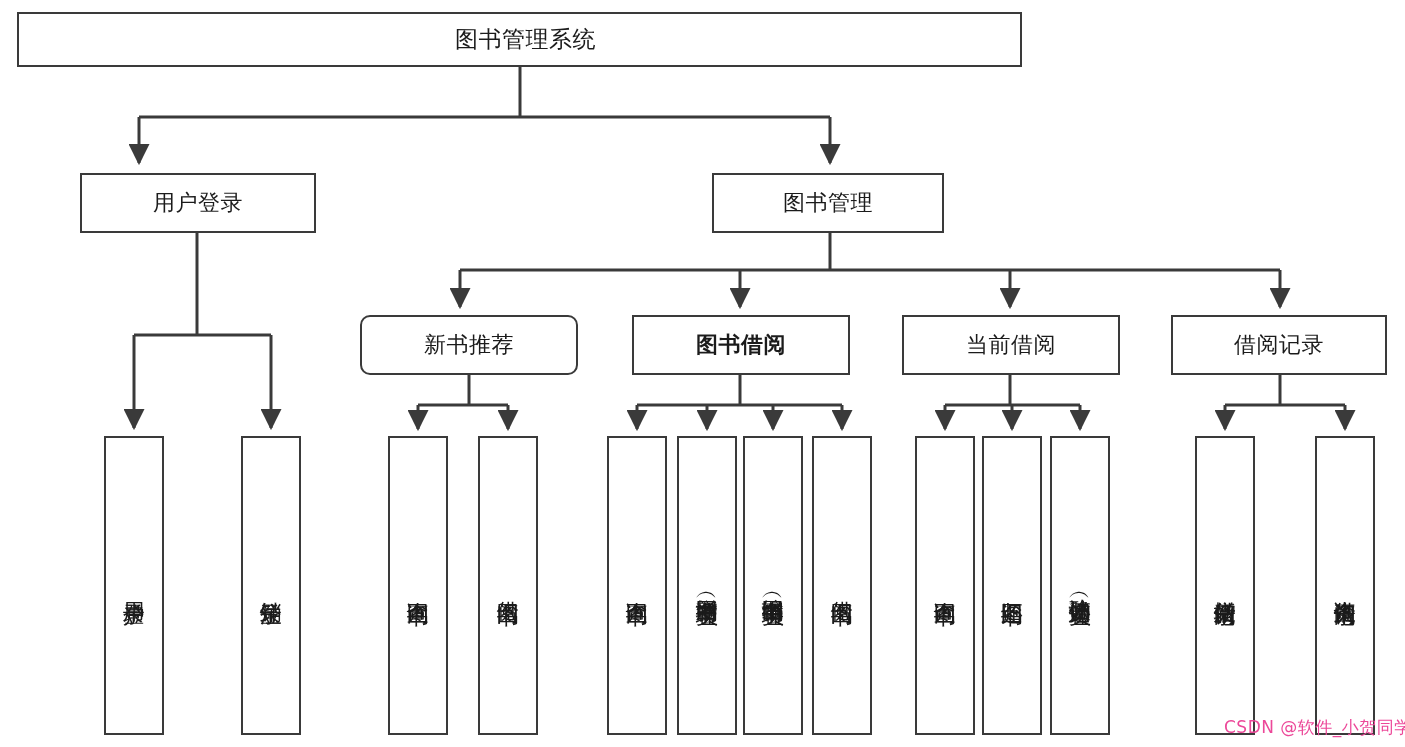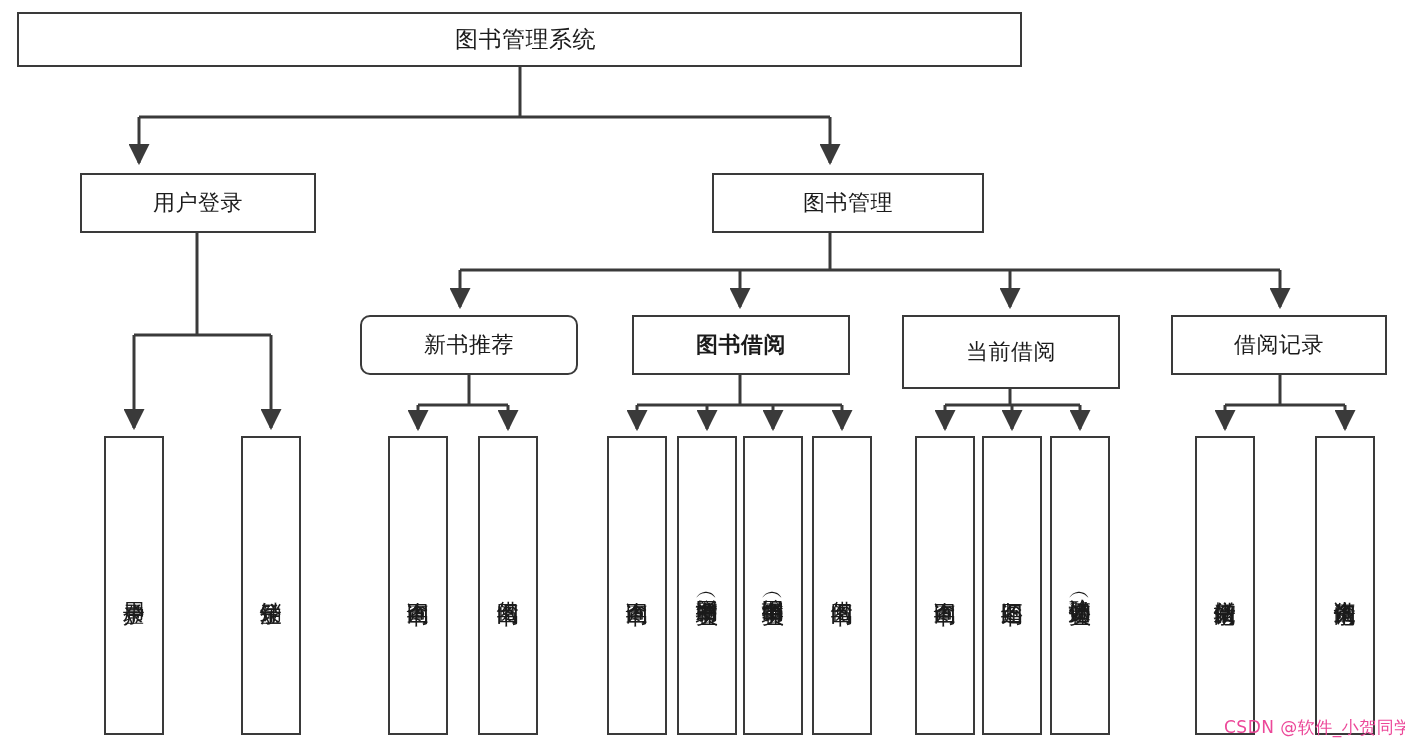--- a/index.html
+++ b/index.html
@@ -126,33 +126,33 @@
   </svg>
 
   <div class="node horiz root" style="left:17px; top:12px; width:1005px; height:55px;padding-left:12px;">
     <span class="label">图书管理系统</span>
   </div>
 
   <div class="node horiz" style="left:80px; top:173px; width:236px; height:60px;">
     <span class="label">用户登录</span>
   </div>
 
-  <div class="node horiz" style="left:712px; top:173px; width:272px; height:60px;">
+  <div class="node horiz" style="left:712px; top:173px; width:232px; height:60px;">
     <span class="label">图书管理</span>
   </div>
 
   <div class="node horiz" style="left:360px; top:315px; width:218px; height:60px;border-radius:10px;">
     <span class="label">新书推荐</span>
   </div>
 
   <div class="node horiz" style="left:632px; top:315px; width:218px; height:60px;font-weight:bold;">
     <span class="label">图书借阅</span>
   </div>
 
-  <div class="node horiz" style="left:902px; top:315px; width:218px; height:74px;">
+  <div class="node horiz" style="left:902px; top:315px; width:218px; height:60px;">
     <span class="label">当前借阅</span>
   </div>
 
   <div class="node horiz" style="left:1171px; top:315px; width:216px; height:60px;">
     <span class="label">借阅记录</span>
   </div>
 
   <div class="node vert" style="left:104px; top:436px; width:60px; height:299px;">
     <span class="label">用户登录</span>
   </div>

